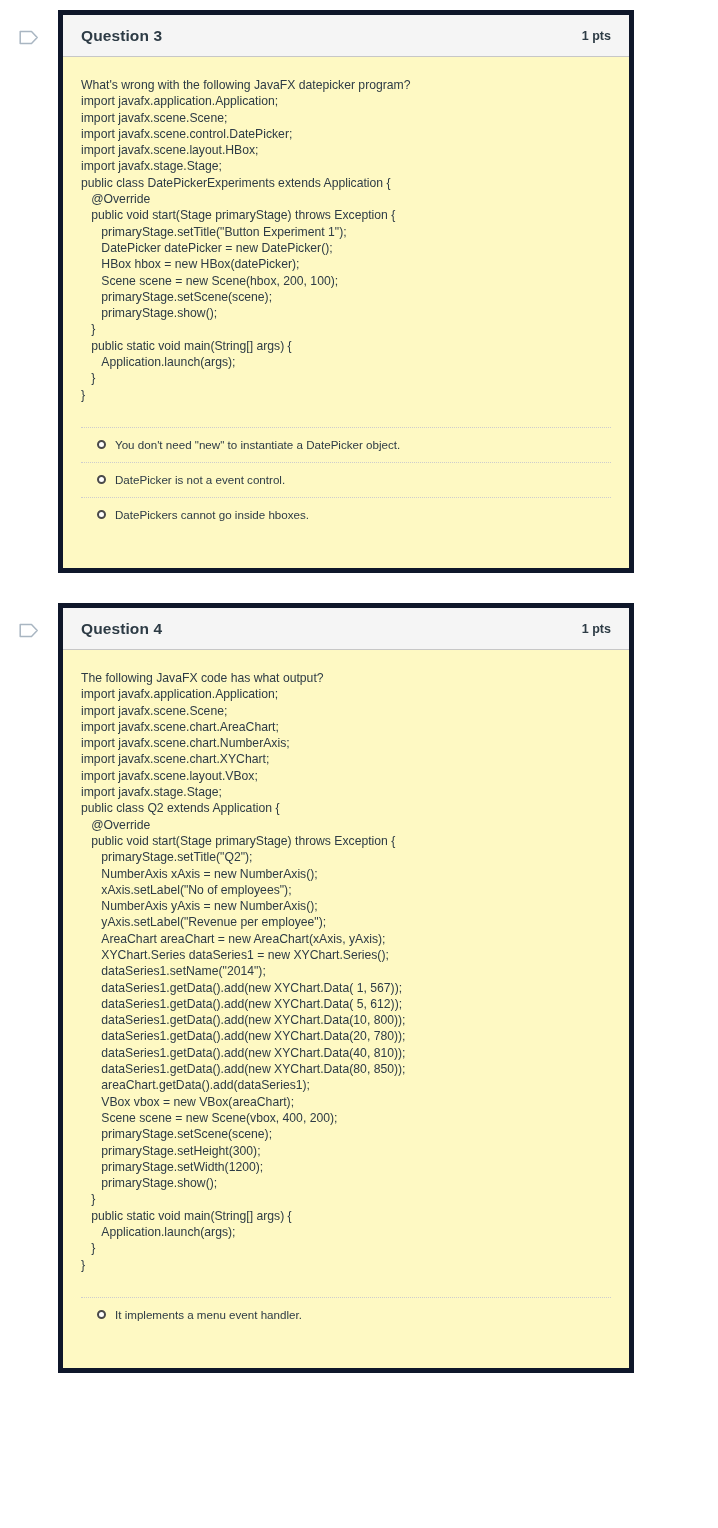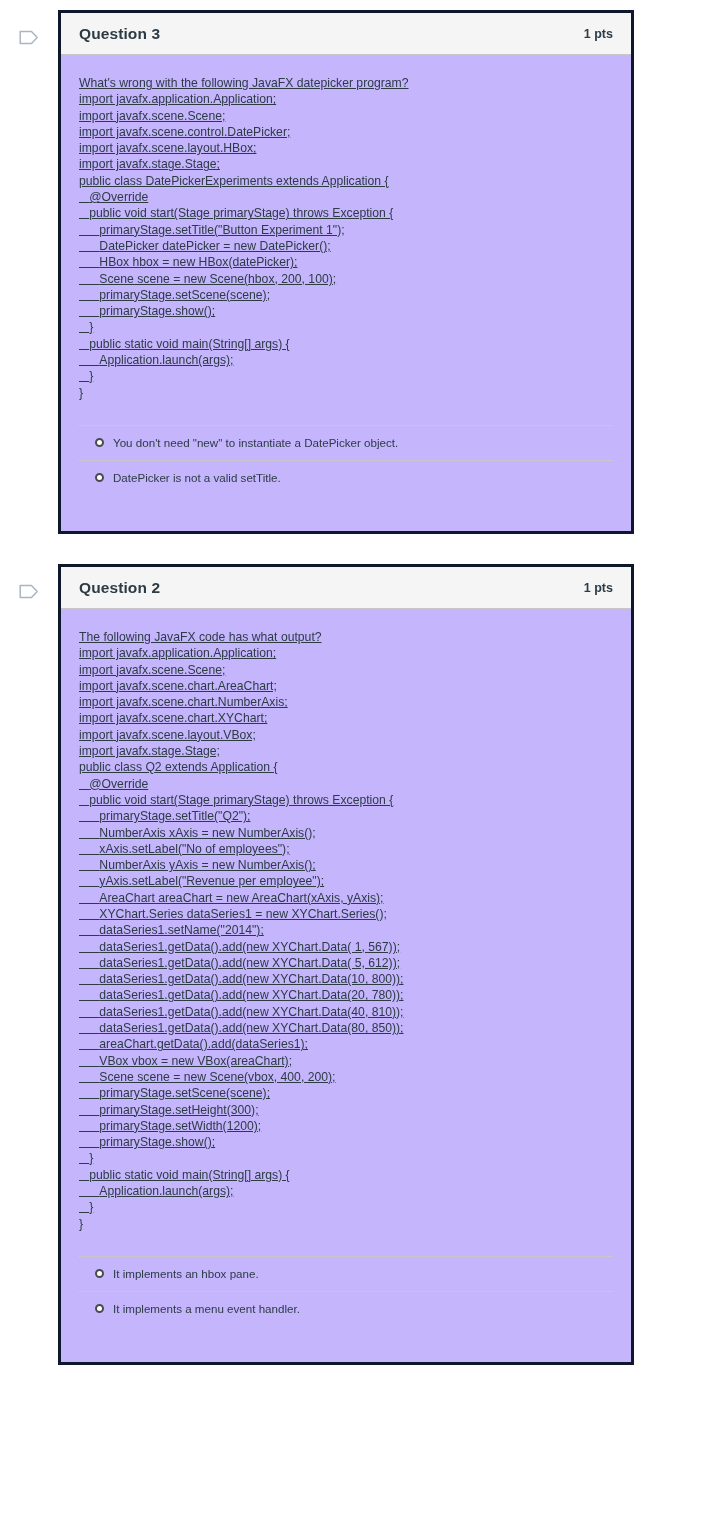--- a/index.html
+++ b/index.html
@@ -32,22 +32,22 @@
     justify-content: center;
   }
   .flag-icon {
     display: block;
     width: 20px;
     height: 15px;
   }
 
   .question-card {
     width: 576px;
-    border: 3px solid #0f172a;
-    background: #c4b5fd;
+    border: 5px solid #0f172a;
+    background: #fef9c3;
   }
 
   
   .question-header {
     display: flex;
     align-items: center;
     justify-content: space-between;
     background: #f5f5f5;
     border-bottom: 1px solid #c7c7c7;
     padding: 12px 18px 11px 18px;
@@ -67,21 +67,20 @@
   
   .question-body {
     padding: 20px 18px 4px 18px;
   }
   .question-text {
     font-size: 12.2px;
     line-height: 16.3px;
     color: #2d3b45;
     white-space: pre-wrap;
     font-family: "Liberation Sans", sans-serif;
-    text-decoration: underline;
   }
 
   
   .answers {
     padding: 24px 0 14px 0;
   }
   .answer-row {
     display: flex;
     align-items: center;
     padding: 10px 0 10px 16px;
@@ -145,37 +144,41 @@
       Application.launch(args);
    }
 }</div>
         <div class="answers">
           <div class="answer-row">
             <span class="radio"></span>
             <span class="answer-label">You don't need "new" to instantiate a DatePicker object.</span>
           </div>
           <div class="answer-row">
             <span class="radio"></span>
-            <span class="answer-label">DatePicker is not a valid setTitle.</span>
+            <span class="answer-label">DatePicker is not a event control.</span>
+          </div>
+          <div class="answer-row">
+            <span class="radio"></span>
+            <span class="answer-label">DatePickers cannot go inside hboxes.</span>
           </div>
           <div class="answers-tail"></div>
         </div>
       </div>
     </div>
   </div>
 
   <div class="question-block">
     <div class="flag-gutter">
       <svg class="flag-icon" viewBox="0 0 20 15">
         <path d="M1.2 1.4 H12.5 L18.2 7.5 L12.5 13.6 H1.2 Z" fill="none" stroke="#a9b6c2" stroke-width="1.5" stroke-linejoin="round"></path>
       </svg>
     </div>
     <div class="question-card">
       <div class="question-header">
-        <span class="question-title">Question 2</span>
+        <span class="question-title">Question 4</span>
         <span class="question-points">1 pts</span>
       </div>
       <div class="question-body">
         <div class="question-text">The following JavaFX code has what output?
 import javafx.application.Application;
 import javafx.scene.Scene;
 import javafx.scene.chart.AreaChart;
 import javafx.scene.chart.NumberAxis;
 import javafx.scene.chart.XYChart;
 import javafx.scene.layout.VBox;
@@ -205,24 +208,20 @@
       primaryStage.setWidth(1200);
       primaryStage.show();
    }
    public static void main(String[] args) {
       Application.launch(args);
    }
 }</div>
         <div class="answers">
           <div class="answer-row">
             <span class="radio"></span>
-            <span class="answer-label">It implements an hbox pane.</span>
-          </div>
-          <div class="answer-row">
-            <span class="radio"></span>
             <span class="answer-label">It implements a menu event handler.</span>
           </div>
           <div class="answers-tail"></div>
         </div>
       </div>
     </div>
   </div>
 
 </div>
 

